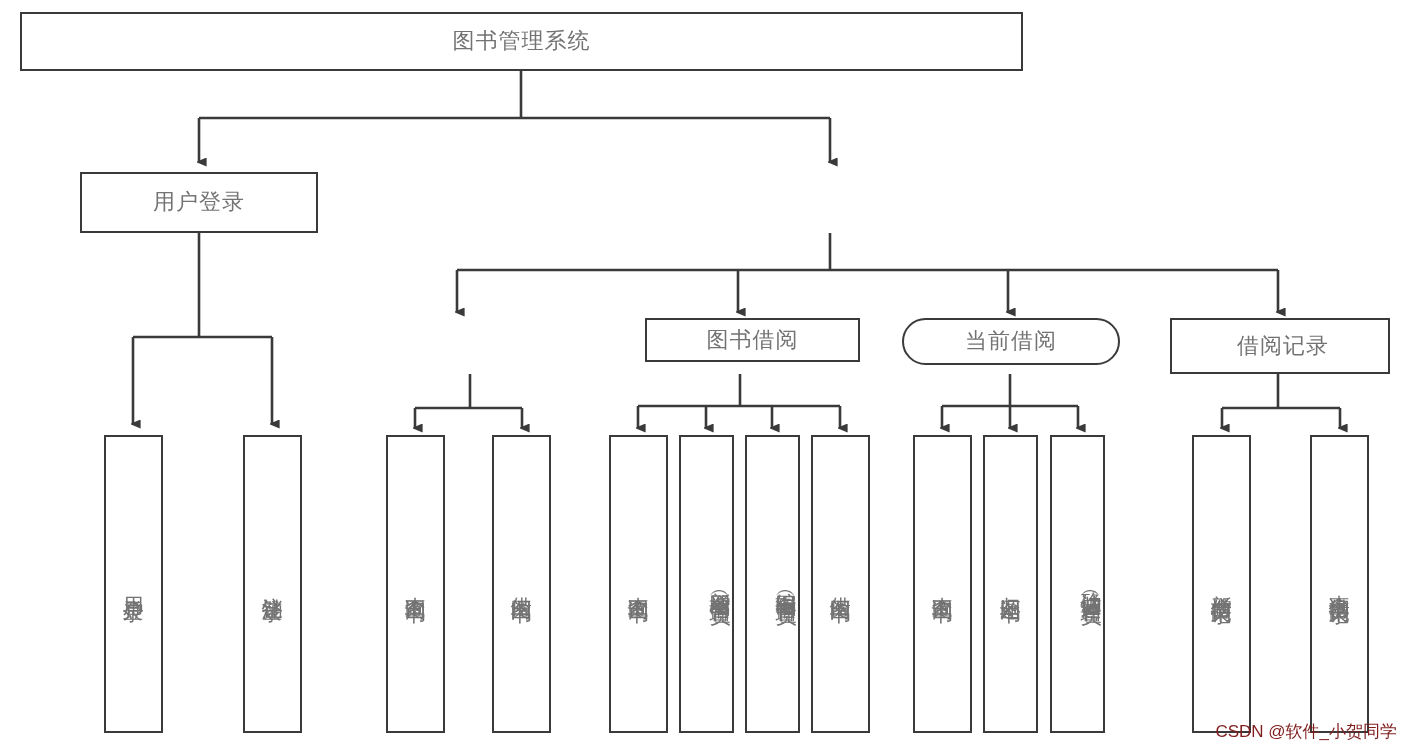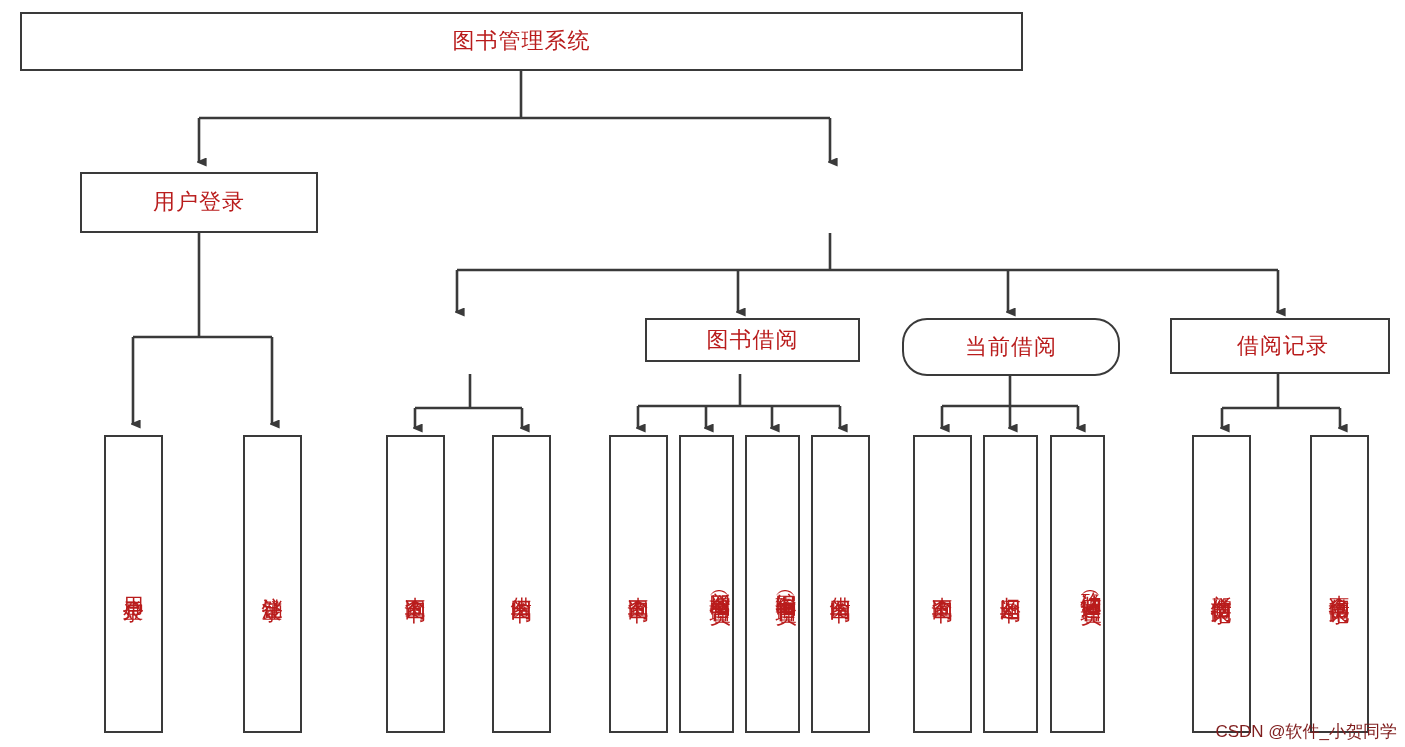--- a/index.html
+++ b/index.html
@@ -26,21 +26,21 @@
     pointer-events: none;
   }
   .node {
     position: absolute;
     box-sizing: border-box;
     background: #ffffff;
     border: 2px solid #3a3a3a;
     display: flex;
     align-items: center;
     justify-content: center;
-    color: #b91c1c;
+    color: #737373;
     line-height: 1.12;
   }
   .node.horiz {
     font-size: 22px;
     letter-spacing: 1px;
   }
   .node.vert {
     writing-mode: vertical-rl;
     text-orientation: upright;
     font-size: 21px;
@@ -119,21 +119,21 @@
     <span>图书管理系统</span>
   </div>
 
   <div class="node horiz" style="left:80px; top:172px; width:238px; height:61px;">
     <span>用户登录</span>
   </div>
 
   <div class="node horiz" style="left:633px; top:318px; width:215px; height:44px;margin-left:12px;">
     <span>图书借阅</span>
   </div>
-  <div class="node horiz" style="left:902px; top:318px; width:218px; height:58px;border-radius:25px;">
+  <div class="node horiz" style="left:902px; top:318px; width:218px; height:47px;border-radius:25px;">
     <span>当前借阅</span>
   </div>
   <div class="node horiz" style="left:1170px; top:318px; width:220px; height:56px;padding-left:6px;">
     <span>借阅记录</span>
   </div>
 
   <div class="node vert" style="left:104px; top:435px; width:59px; height:298px;">
     <span>用户登录</span>
   </div>
   <div class="node vert" style="left:243px; top:435px; width:59px; height:298px;">

